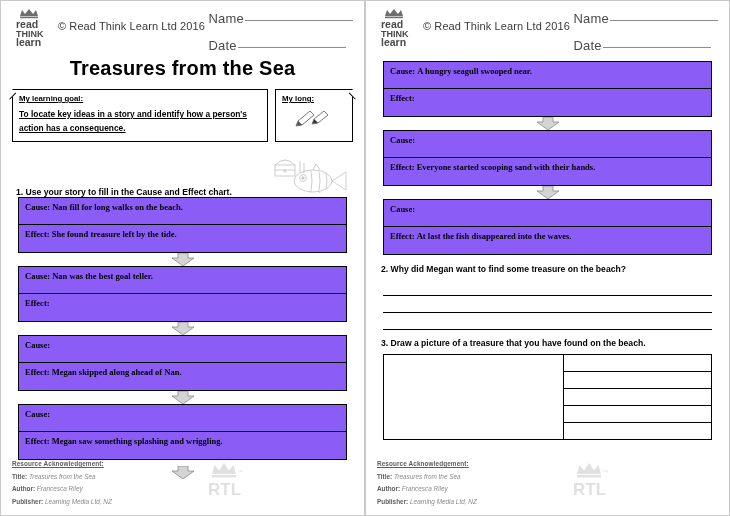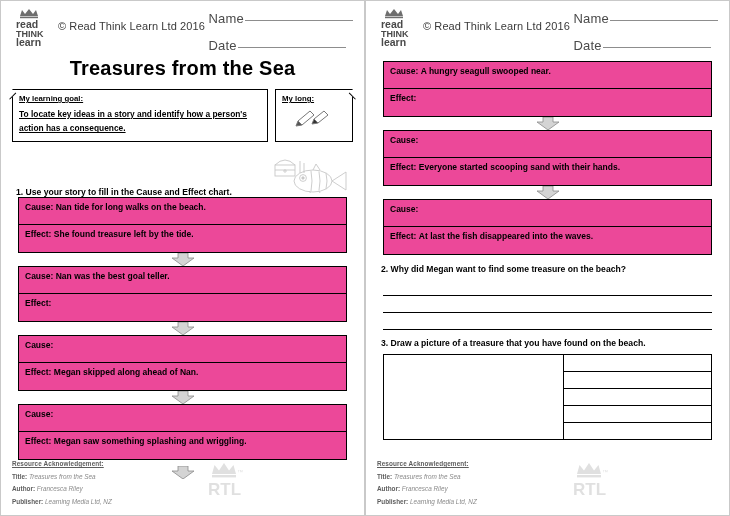--- a/index.html
+++ b/index.html
@@ -71,21 +71,21 @@
   
   .qrow { display:flex; align-items:flex-end; }
   .q { font-size: 8.6px; font-weight: 700; padding-left: 4px; }
   .q2 { font-size: 8.6px; font-weight: 700; margin: 9px 0 5px 4px; }
   .q3 { font-size: 8.6px; font-weight: 700; margin: 7px 0 4px 4px; line-height:1.5; }
   .q3 .ind { display:block; padding-left: 10px; }
   .fishart { margin-left:auto; margin-top:-4px; opacity:.55; }
 
   
   .chart { margin: 0 6px 0 6px; }
-  .pair { border: 1.4px solid #000; background:#ec4899; }
+  .pair { border: 1.4px solid #000; background:#8b5cf6;font-family:Liberation Serif, serif; }
   .cell {
     font-size: 8.5px; font-weight: 700; padding: 4px 6px;
     min-height: 27px; display:flex; align-items:flex-start;
   }
   .cell.cause { border-bottom: 1.4px solid #000; }
   .cell .val { font-weight: 600; }
   .arrow { display:flex; justify-content:center; height: 13px; }
   .arrow svg { display:block; }
   .arrow.tall { height: 26px; align-items:center; }
 
@@ -184,21 +184,21 @@
             <path d="M40 44 l3 4 M50 44 l2 4"></path>
           </g>
         </svg>
       </div>
     </div>
 
     <div class="chart">
 
       <div class="pair">
         <div class="cell cause">
-          <span>Cause:</span>&nbsp;<span class="val">Nan tide for long walks on the beach.</span>
+          <span>Cause:</span>&nbsp;<span class="val">Nan fill for long walks on the beach.</span>
         </div>
         <div class="cell effect">
           <span>Effect:</span>&nbsp;<span class="val">She found treasure left by the tide.</span>
         </div>
       </div>
 
       <div class="arrow">
         <svg width="26" height="13" viewBox="0 0 26 13">
             <path d="M8 0 h10 v5 h6 l-11 8 l-11 -8 h6 z" fill="#d4d4d4" stroke="#8a8a8a" stroke-width="0.8"></path>
           </svg>

